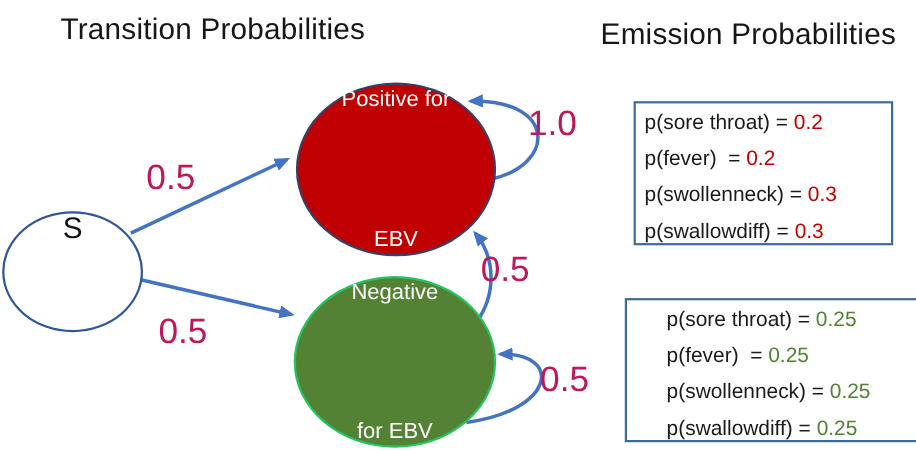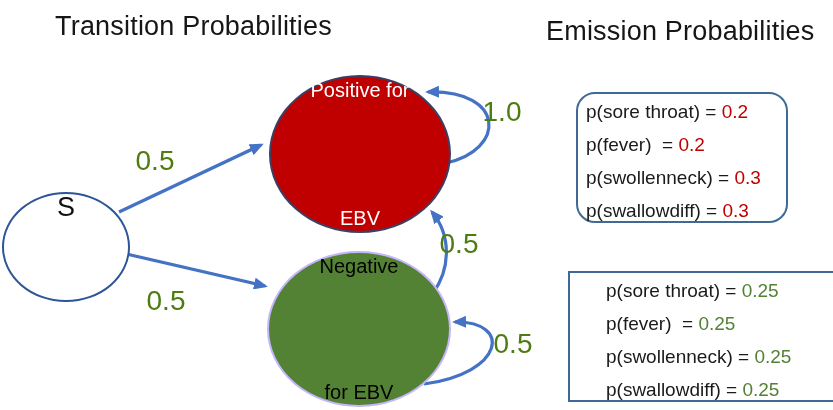--- a/index.html
+++ b/index.html
@@ -11,24 +11,24 @@
     position:absolute;font-size:27px;letter-spacing:0.2px;color:#161616;
     text-align:center;white-space:nowrap;
   }
   .node{
     position:absolute;border-radius:50%;display:flex;flex-direction:column;
     align-items:center;justify-content:space-between;text-align:center;
     font-size:20px;line-height:26px;
   }
   .node-start{border:2px solid #2e5597;background:#ffffff;font-size:27px;}
   .node-positive{border:2px solid #3b3f63;color:#ffffff;}
-  .node-negative{border:2px solid #c4b5fd;color:#000000;gap:28px;}
+  .node-negative{border:2px solid #22c55e;color:#ffffff;gap:28px;}
   .edge-label{
-    position:absolute;width:44px;font-size:28px;line-height:28px;
-    text-align:center;color:#4d7c0f;white-space:nowrap;
+    position:absolute;width:44px;font-size:32px;line-height:28px;
+    text-align:center;color:#be185d;white-space:nowrap;
   }
   .ebox{
     position:absolute;border:2px solid #3f6a96;background:#ffffff;
     box-sizing:border-box;padding:1px 0 0 8px;
   }
   .erow{font-size:19px;line-height:33px;white-space:pre;color:#1a1a1a;}
   .evalue{white-space:pre;}
   svg.arrows{position:absolute;left:0;top:0;}
 </style>
 </head>
@@ -65,21 +65,21 @@
     <span>Negative</span>
     <span>for EBV</span>
   </div>
 
   <div class="edge-label" style="left:133px;top:147px;">0.5</div>
   <div class="edge-label" style="left:144px;top:287px;">0.5</div>
   <div class="edge-label" style="left:480px;top:98px;">1.0</div>
   <div class="edge-label" style="left:437px;top:230px;">0.5</div>
   <div class="edge-label" style="left:491px;top:330px;">0.5</div>
 
-  <div class="ebox" style="left:576px;top:92px;width:212px;height:131px;border-radius:19px;">
+  <div class="ebox" style="left:576px;top:92px;width:236px;height:131px;">
     <div class="erow"><span>p(sore throat) = </span><span class="evalue" style="color: rgb(192, 0, 0);">0.2</span></div>
     <div class="erow"><span>p(fever)  = </span><span class="evalue" style="color: rgb(192, 0, 0);">0.2</span></div>
     <div class="erow"><span>p(swollenneck) = </span><span class="evalue" style="color: rgb(192, 0, 0);">0.3</span></div>
     <div class="erow"><span>p(swallowdiff) = </span><span class="evalue" style="color: rgb(192, 0, 0);">0.3</span></div>
   </div>
 
   <div class="ebox" style="left:568px;top:271px;width:278px;height:131px;padding-left:36px;">
     <div class="erow"><span>p(sore throat) = </span><span class="evalue" style="color: rgb(83, 129, 53);">0.25</span></div>
     <div class="erow"><span>p(fever)  = </span><span class="evalue" style="color: rgb(83, 129, 53);">0.25</span></div>
     <div class="erow"><span>p(swollenneck) = </span><span class="evalue" style="color: rgb(83, 129, 53);">0.25</span></div>

